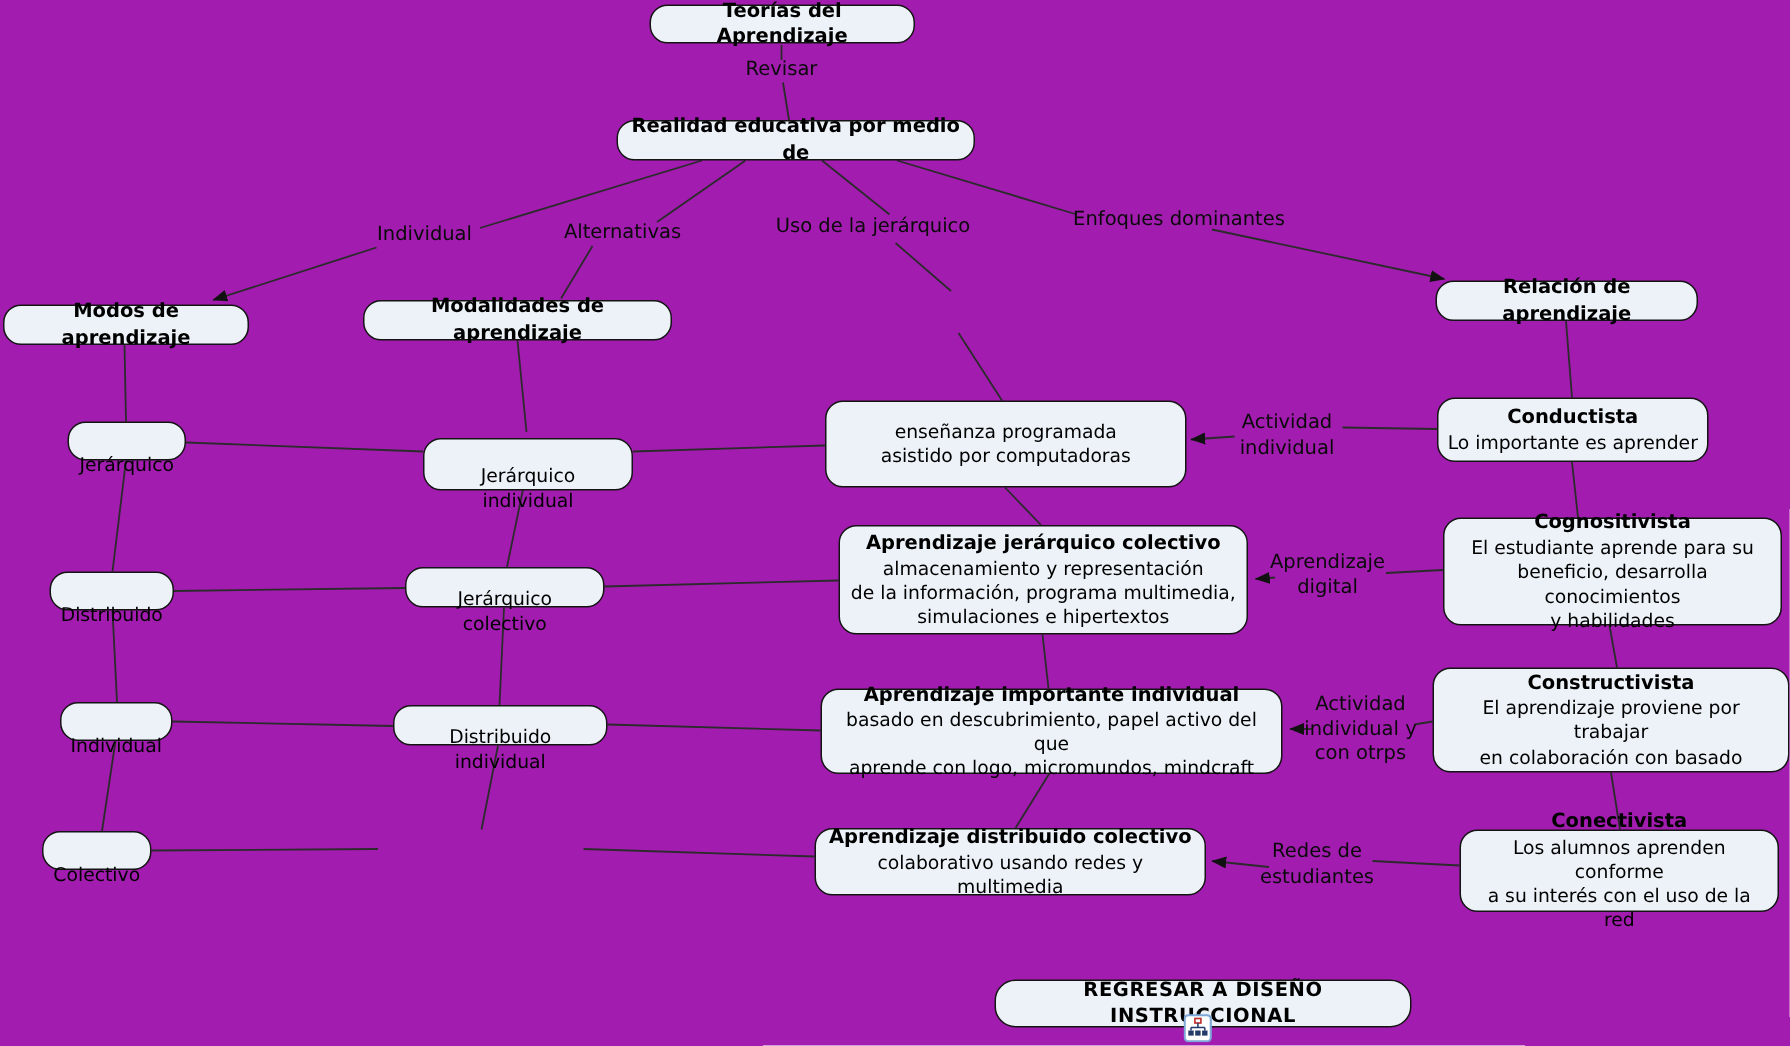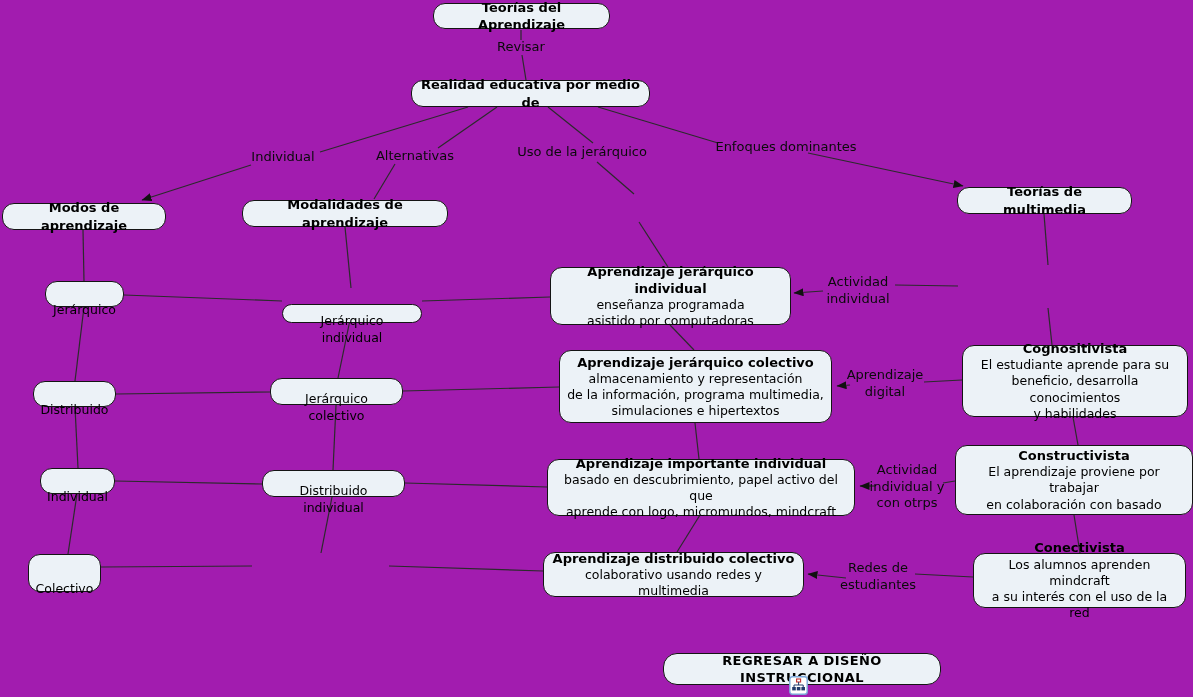--- a/index.html
+++ b/index.html
@@ -88,81 +88,84 @@
     <div class="title">Realidad educativa por medio de</div>
   </div>
 
   <div class="node" style="left:2px;top:203px;width:164px;height:27px">
     <div class="title">Modos de aprendizaje</div>
   </div>
   <div class="node" style="left:242px;top:200px;width:206px;height:27px">
     <div class="title">Modalidades de aprendizaje</div>
   </div>
   <div class="node" style="left:957px;top:187px;width:175px;height:27px">
-    <div class="title">Teorías de multimedia</div>
+    <div class="title">Relación de aprendizaje</div>
   </div>
 
   <div class="node plain" style="left:45px;top:281px;width:79px;height:26px">
     <div class="title">Jerárquico</div>
   </div>
   <div class="node plain" style="left:33px;top:381px;width:83px;height:26px">
     <div class="title">Distribuido</div>
   </div>
   <div class="node plain" style="left:40px;top:468px;width:75px;height:26px">
     <div class="title">Individual</div>
   </div>
-  <div class="node plain" style="left:28px;top:554px;width:73px;height:38px">
+  <div class="node plain" style="left:28px;top:554px;width:73px;height:26px">
     <div class="title">Colectivo</div>
   </div>
 
-  <div class="node plain" style="left:282px;top:304px;width:140px;height:19px">
+  <div class="node plain" style="left:282px;top:292px;width:140px;height:35px">
     <div class="title">Jerárquico individual</div>
   </div>
   <div class="node plain" style="left:270px;top:378px;width:133px;height:27px">
     <div class="title">Jerárquico colectivo</div>
   </div>
   <div class="node plain" style="left:262px;top:470px;width:143px;height:27px">
     <div class="title">Distribuido individual</div>
   </div>
 
   <div class="node" style="left:550px;top:267px;width:241px;height:58px">
-    <div class="title">Aprendizaje jerárquico individual</div>
     <div class="body">enseñanza programada
 asistido por computadoras</div>
   </div>
   <div class="node" style="left:559px;top:350px;width:273px;height:73px">
     <div class="title">Aprendizaje jerárquico colectivo</div>
     <div class="body">almacenamiento y representación
 de la información, programa multimedia,
 simulaciones e hipertextos</div>
   </div>
   <div class="node" style="left:547px;top:459px;width:308px;height:57px">
     <div class="title">Aprendizaje importante individual</div>
     <div class="body">basado en descubrimiento, papel activo del que
 aprende con logo, micromundos, mindcraft</div>
   </div>
   <div class="node" style="left:543px;top:552px;width:261px;height:45px">
     <div class="title">Aprendizaje distribuido colectivo</div>
     <div class="body">colaborativo usando redes y multimedia</div>
   </div>
 
+  <div class="node" style="left:958px;top:265px;width:181px;height:43px">
+    <div class="title">Conductista</div>
+    <div class="body">Lo importante es aprender</div>
+  </div>
   <div class="node" style="left:962px;top:345px;width:226px;height:72px">
     <div class="title">Cognositivista</div>
     <div class="body">El estudiante aprende para su
 beneficio, desarrolla conocimientos
 y habilidades</div>
   </div>
   <div class="node" style="left:955px;top:445px;width:238px;height:70px">
     <div class="title">Constructivista</div>
     <div class="body">El aprendizaje proviene por trabajar
 en colaboración con basado</div>
   </div>
   <div class="node" style="left:973px;top:553px;width:213px;height:55px">
     <div class="title">Conectivista</div>
-    <div class="body">Los alumnos aprenden mindcraft
+    <div class="body">Los alumnos aprenden conforme
 a su interés con el uso de la red</div>
   </div>
 
   <div class="node button-node" style="left:663px;top:653px;width:278px;height:32px">
     <div class="title">REGRESAR A DISEÑO INSTRUCCIONAL</div>
   </div>
 
   <div class="res-icon" style="left:789px;top:676px">
     <svg width="19" height="19" viewBox="0 0 19 19">
       <rect x="0.8" y="0.8" width="17.4" height="17.4" rx="2.5" fill="#ffffff" stroke="#7da7d9" stroke-width="1.4"></rect>

